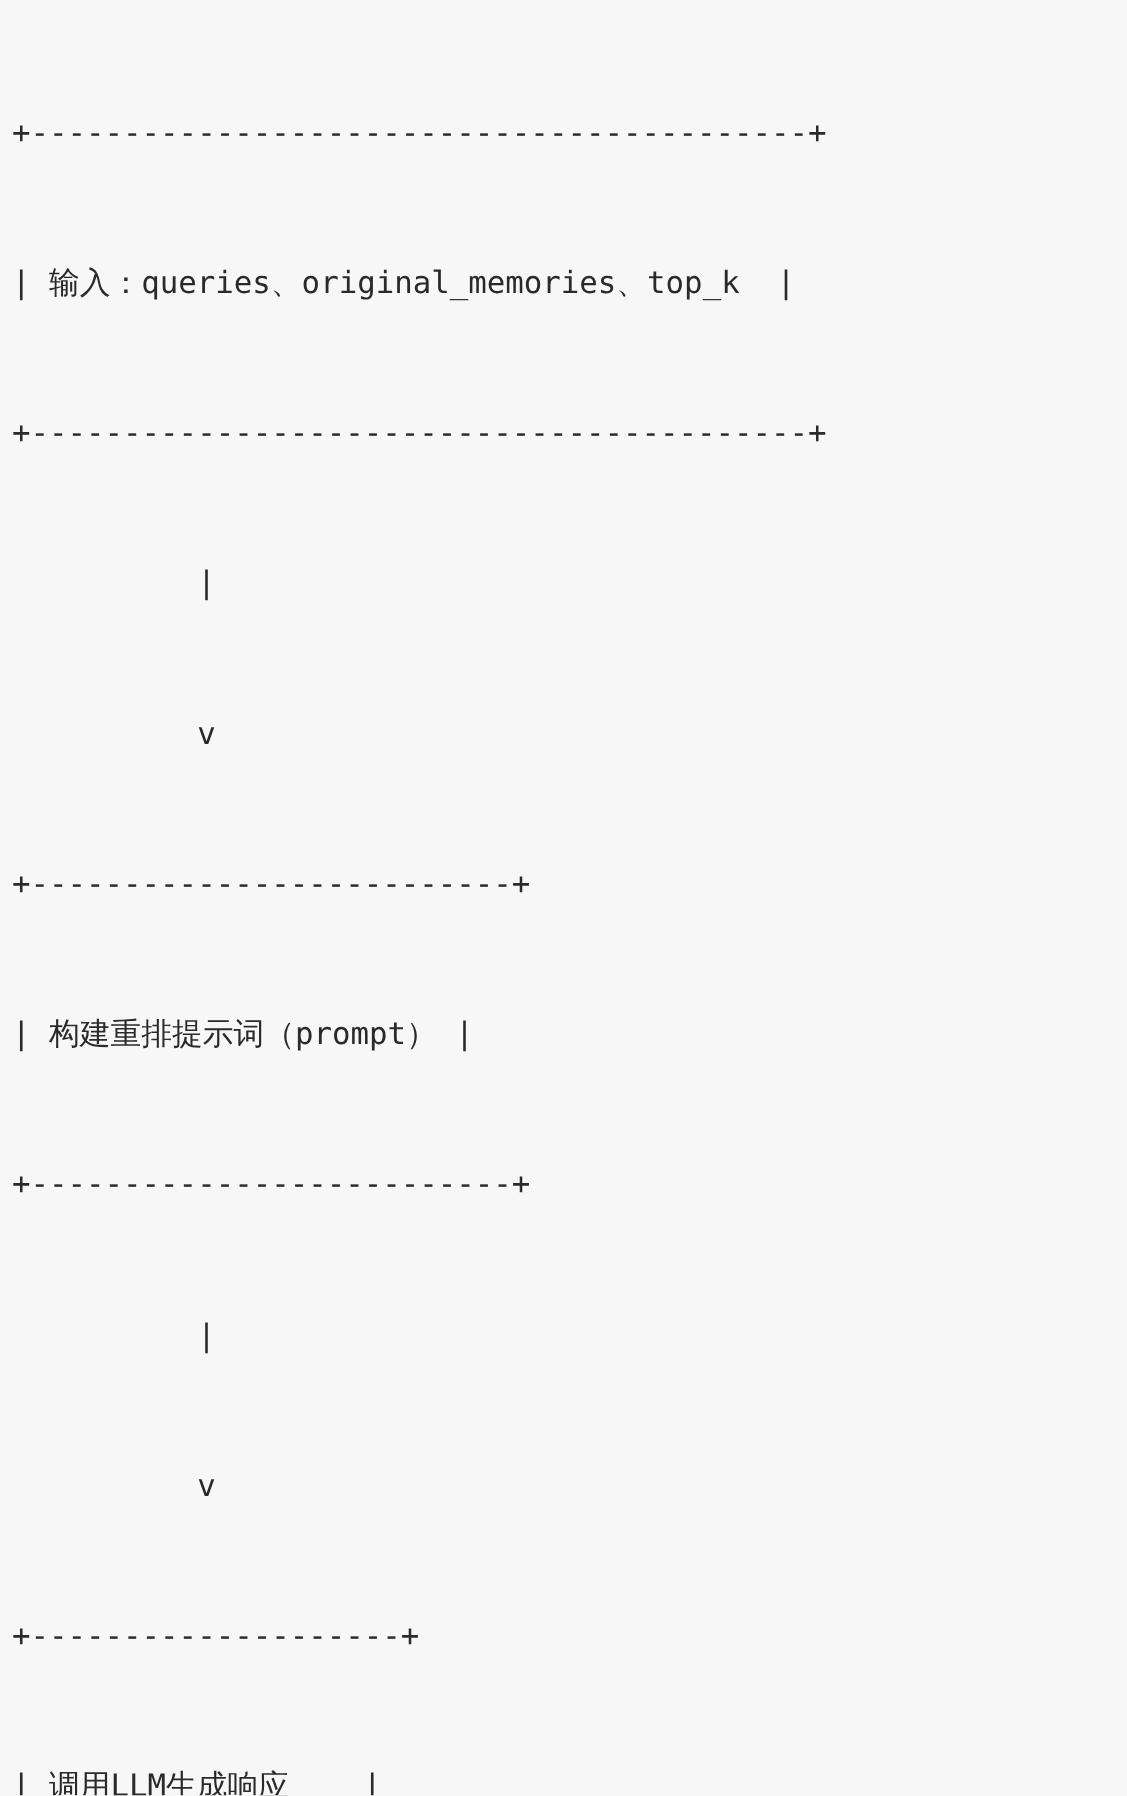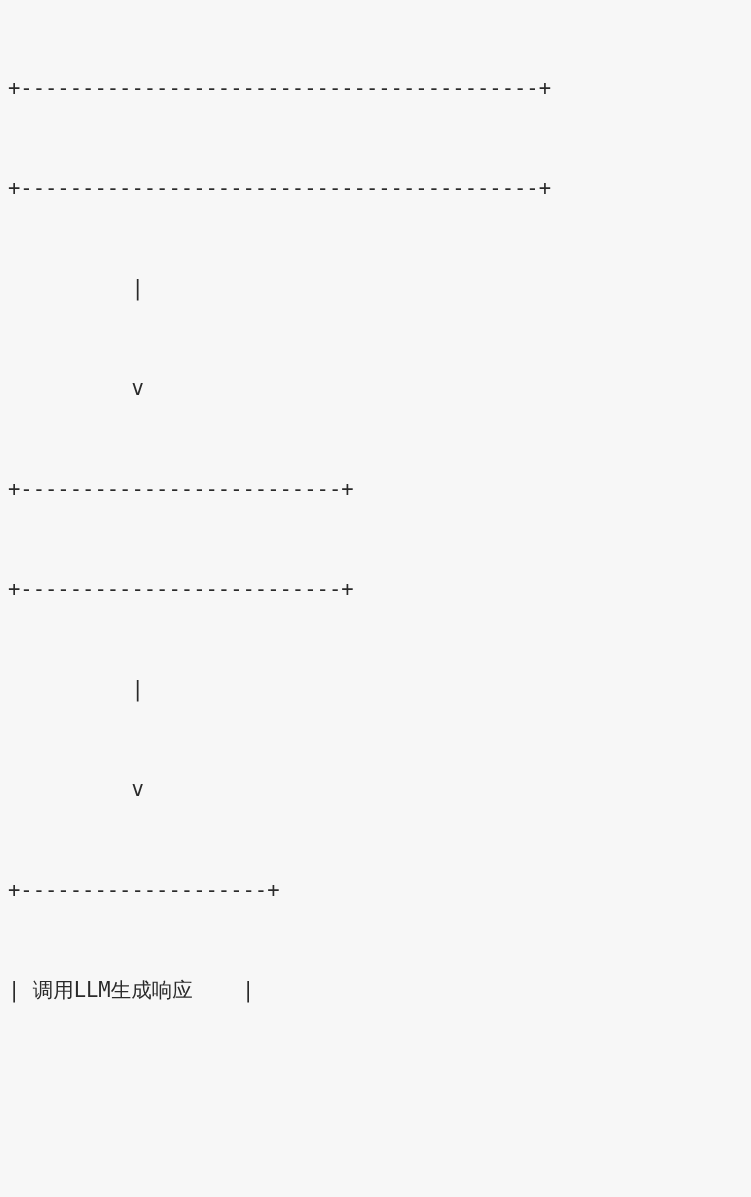--- a/index.html
+++ b/index.html
@@ -28,24 +28,26 @@
     white-space: pre;
     min-height: 33.4px;
   }
 </style>
 </head>
 <body>
 
 <div class="screen">
   <div class="ascii-flowchart">
     <div class="ascii-line">+------------------------------------------+</div>
+    <div class="ascii-line">| 输入：queries、original_memories、top_k  |</div>
     <div class="ascii-line">+------------------------------------------+</div>
     <div class="ascii-line">          |</div>
     <div class="ascii-line">          v</div>
     <div class="ascii-line">+--------------------------+</div>
+    <div class="ascii-line">| 构建重排提示词（prompt） |</div>
     <div class="ascii-line">+--------------------------+</div>
     <div class="ascii-line">          |</div>
     <div class="ascii-line">          v</div>
     <div class="ascii-line">+--------------------+</div>
     <div class="ascii-line">| 调用LLM生成响应    |</div>
     
     
     
     
     

